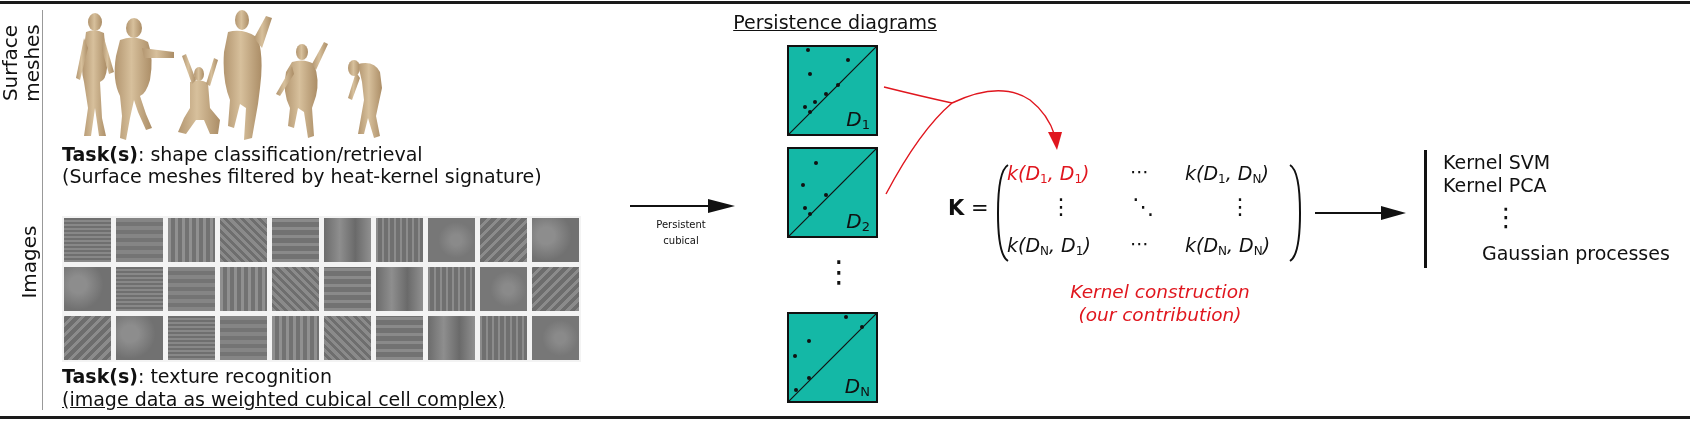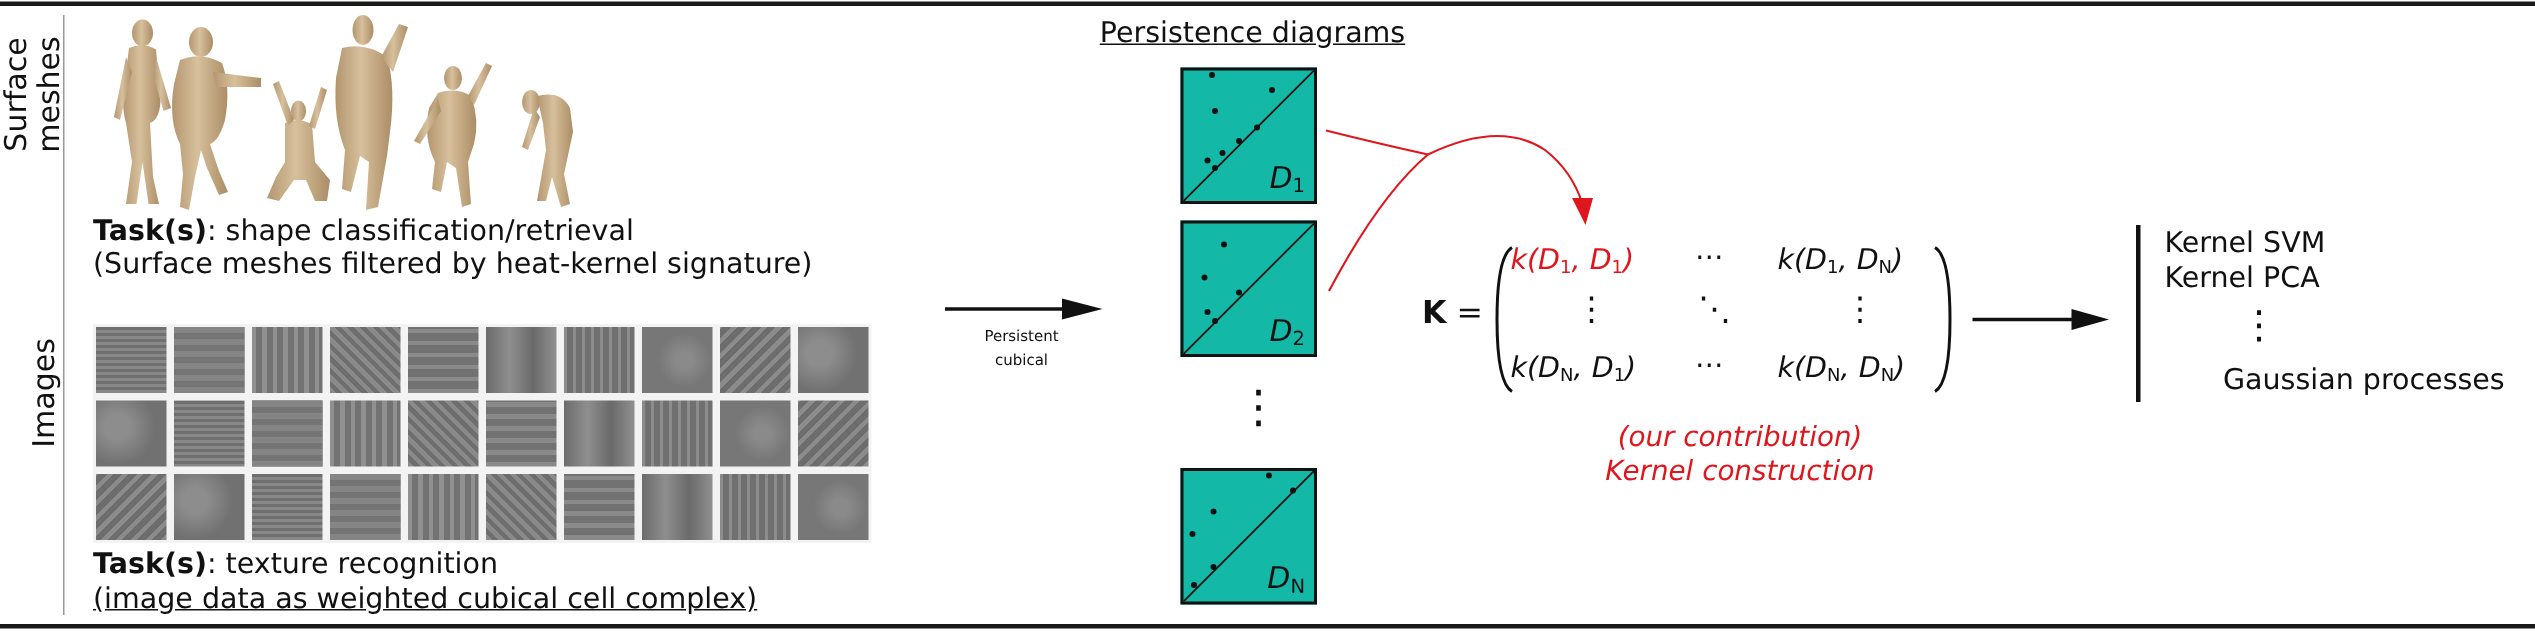--- a/index.html
+++ b/index.html
@@ -215,22 +215,22 @@
 
 <div class="mtx-cell" style="left:1007px;top:234px;">
   <span>k(D</span><sub>N</sub><span>, D</span><sub>1</sub><span>)</span>
 </div>
 <div class="mtx-cell" style="left:1130px;top:232px;font-style:normal;">⋯</div>
 <div class="mtx-cell" style="left:1185px;top:234px;">
   <span>k(D</span><sub>N</sub><span>, D</span><sub>N</sub><span>)</span>
 </div>
 
 <div class="caption" style="left:1050px;top:280px;width:220px;">
+  <div>Kernel construction</div>
   <div>(our contribution)</div>
-  <div>Kernel construction</div>
 </div>
 
 <svg class="abs" width="95" height="20" style="left:1313px;top:203px;">
   <line x1="2" y1="10" x2="70" y2="10" stroke="#111" stroke-width="2.2"></line>
   <polygon points="68,3 93,10 68,17" fill="#111"></polygon>
 </svg>
 
 <div class="abs" style="left:1424px;top:150px;width:2.5px;height:118px;background:#111;"></div>
 <div class="methods" style="left:1443px;top:151px;">Kernel SVM</div>
 <div class="methods" style="left:1443px;top:174px;">Kernel PCA</div>

